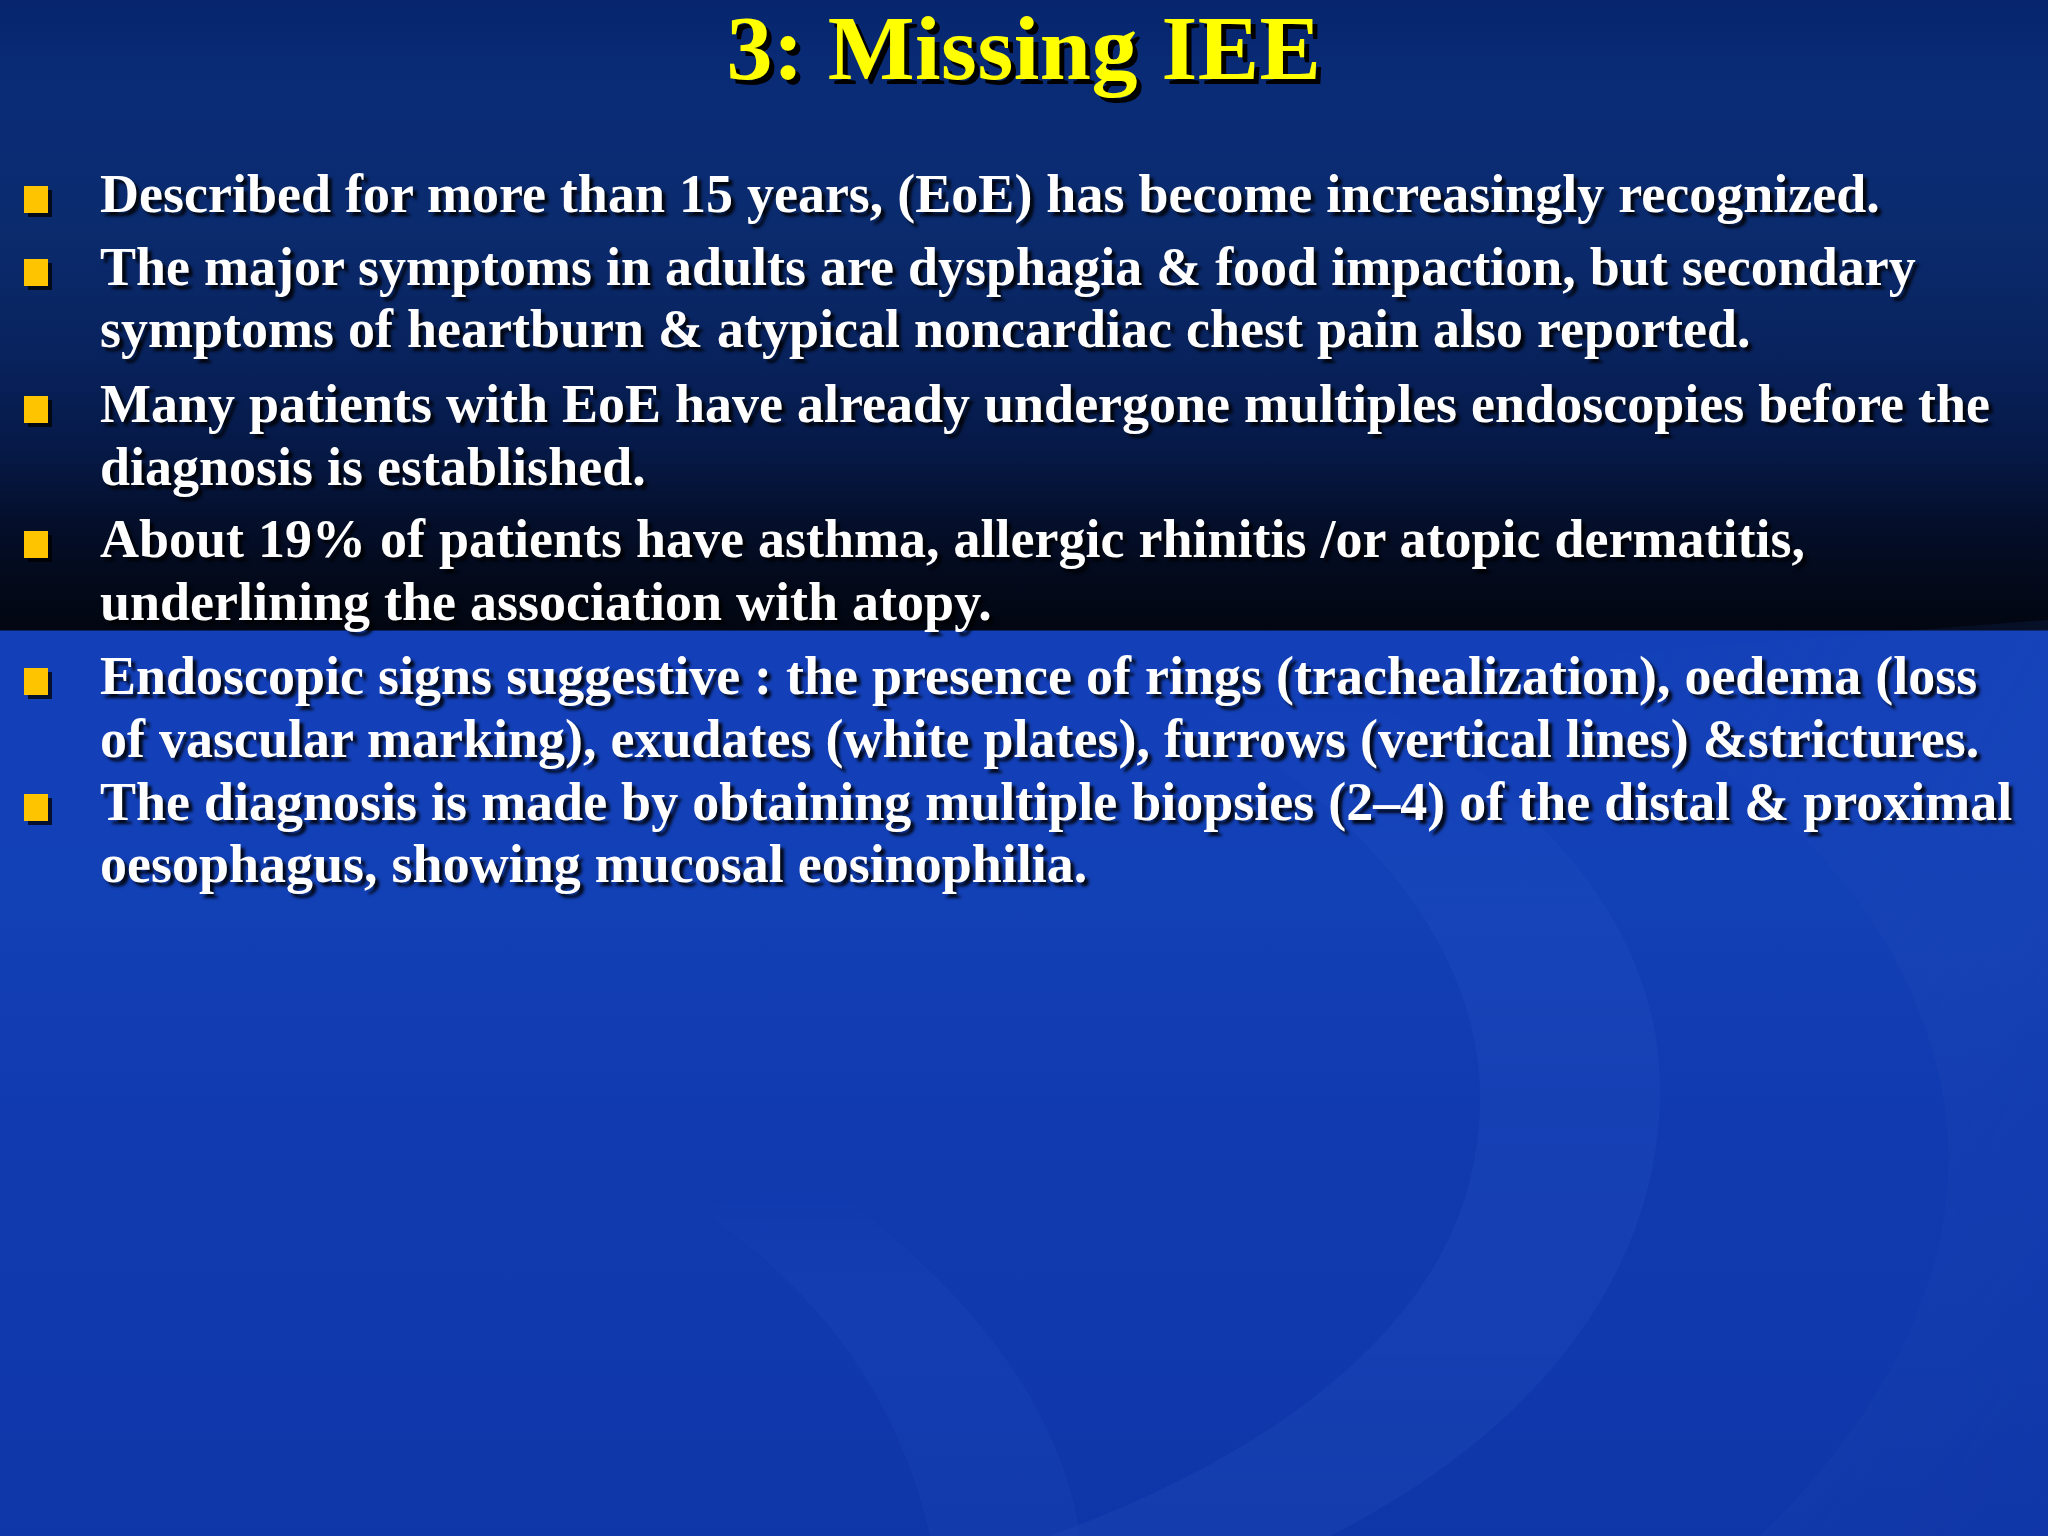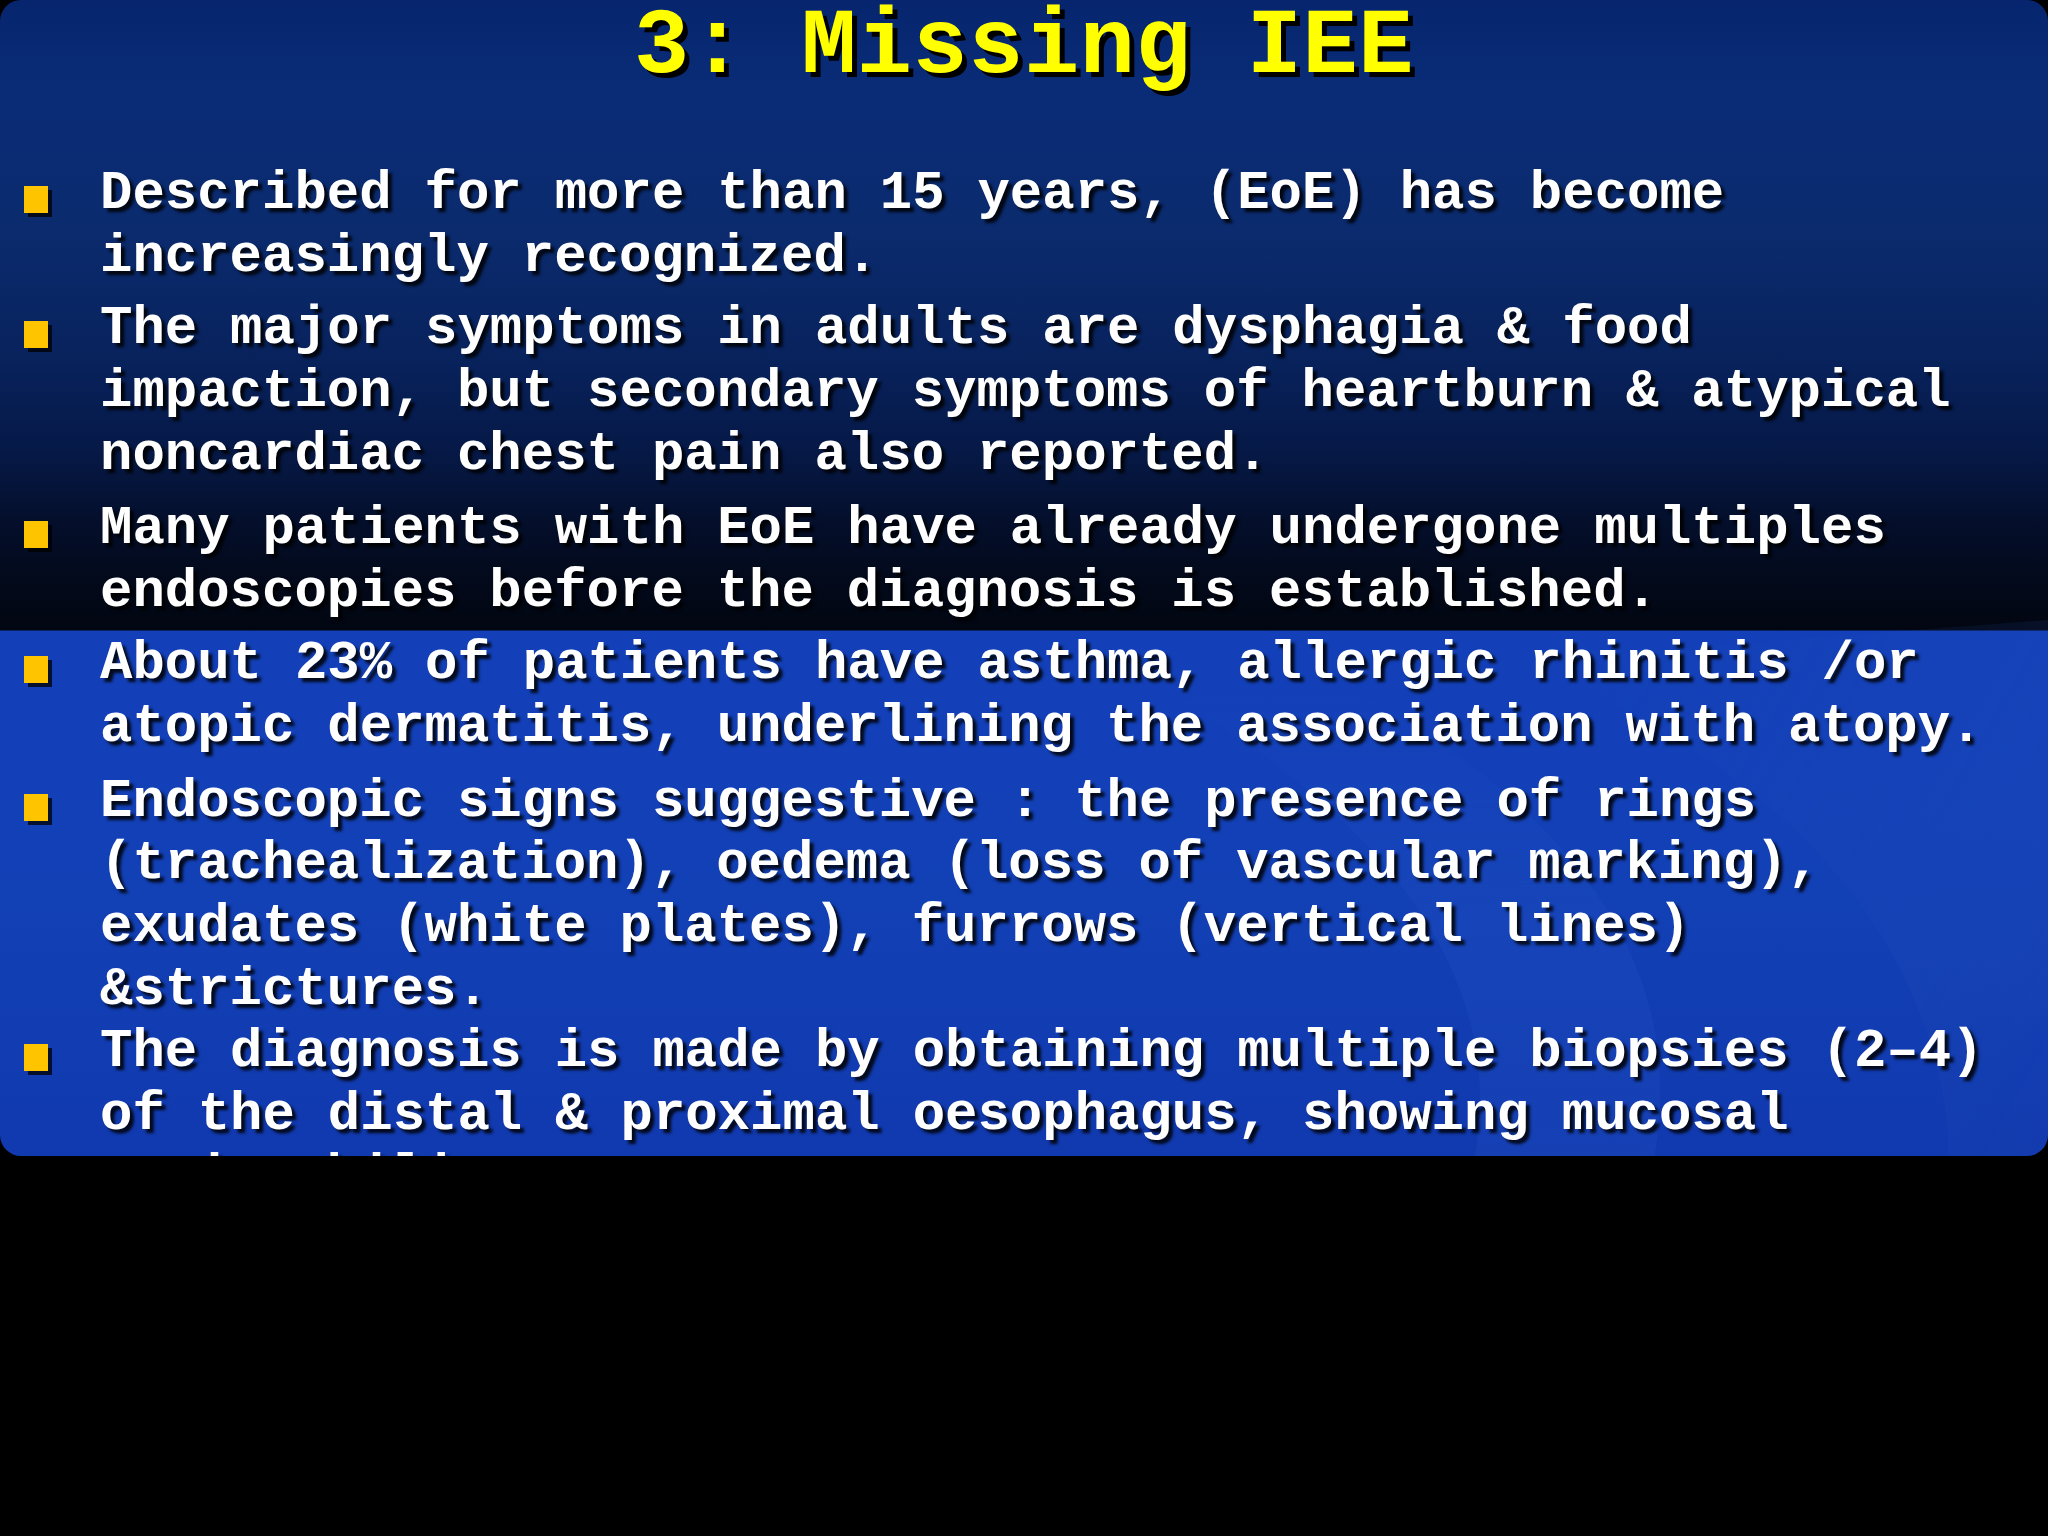--- a/index.html
+++ b/index.html
@@ -4,42 +4,41 @@
 <style>
   html, body {
     margin: 0;
     padding: 0;
     background: #000;
   }
 
   #slide {
     position: relative;
     width: 2048px;
-    height: 1156px;
+    height: 1536px;
     overflow: hidden;
     
     background:
       linear-gradient(to bottom,
         #06256e 0px,
         #0a2c77 90px,
         #0b2b6e 230px,
         #08225c 360px,
         #061947 450px,
         #040f2c 520px,
         #030a1c 575px,
         #020611 630px,
         #1340b8 631px,
         #1340b8 760px,
         #1240b5 900px,
         #113ab0 1120px,
         #1039ad 1340px,
         #0f36a8 1536px
       );
-    font-family: Liberation Mono, monospace;
-    border-radius: 21px;
+    font-family: Liberation Serif, serif;
   }
 
   
   #slide .watermark {
     position: absolute;
     inset: 0;
     pointer-events: none;
     opacity: 0.55;
   }
 
@@ -140,21 +139,21 @@
       <span class="bullet-text">The major symptoms in adults are dysphagia &amp; food impaction, but secondary symptoms of heartburn &amp; atypical noncardiac chest pain also reported.</span>
     </div>
 
     <div class="bullet-row r1">
       <span class="bullet-marker"></span>
       <span class="bullet-text">Many patients with EoE have already undergone multiples endoscopies before the diagnosis is established.</span>
     </div>
 
     <div class="bullet-row r3">
       <span class="bullet-marker"></span>
-      <span class="bullet-text"> About 23% of patients have asthma, allergic rhinitis /or atopic dermatitis, underlining the association with atopy.</span>
+      <span class="bullet-text"> About 19% of patients have asthma, allergic rhinitis /or atopic dermatitis, underlining the association with atopy.</span>
     </div>
 
     <div class="bullet-row r4">
       <span class="bullet-marker"></span>
       <span class="bullet-text">Endoscopic signs suggestive : the presence of rings (trachealization), oedema (loss of vascular marking), exudates (white plates), furrows (vertical lines) &amp;strictures.</span>
     </div>
 
     <div class="bullet-row r5">
       <span class="bullet-marker"></span>
       <span class="bullet-text">The diagnosis is made by obtaining multiple biopsies (2–4) of the distal &amp; proximal oesophagus, showing mucosal eosinophilia.</span>

